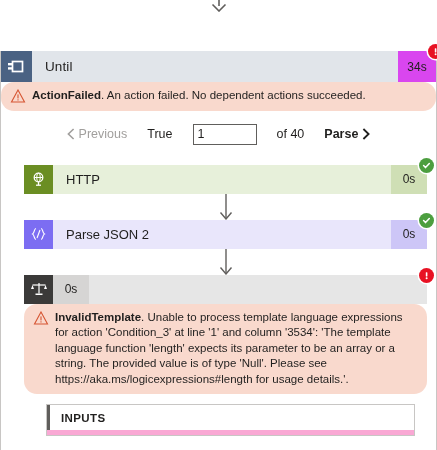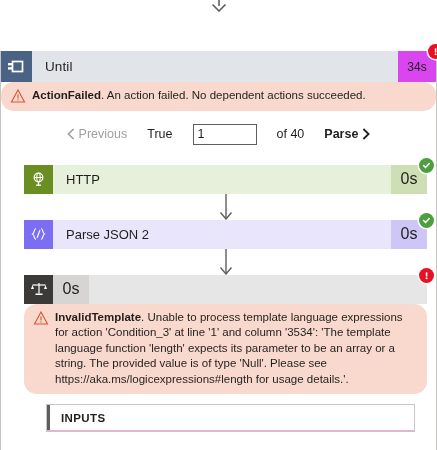--- a/index.html
+++ b/index.html
@@ -153,21 +153,21 @@
     align-items: center;
     padding-left: 13px;
     font-size: 13px;
   }
   .act-row .dur {
     width: 28px;
     min-width: 36px;
     display: flex;
     align-items: center;
     justify-content: center;
-    font-size: 16px;
+    font-size: 12px;
   }
 
   .row-green { background: #e7f0da; }
   .row-green .ic  { background: #6b8e23; }
   .row-green .dur { background: #cfdfb5; }
 
   .row-purple { background: #e9e6fb; }
   .row-purple .ic  { background: #7c6df2; }
   .row-purple .dur { background: #cdc6f7; }
 
@@ -210,21 +210,21 @@
 
   .inputs-wrap {
     margin: 10px 12px 10px 22px;
     border: 1px solid #c8c6c4;
     background: #ffffff;
   }
   .inputs-head {
     display: flex;
     align-items: center;
     height: 25px;
-    border-bottom: 1px solid #f9a8d4;
+    border-bottom: 5px solid #f9a8d4;
     background: #ffffff;
     position: relative;
   }
   .inputs-head::before {
     content: "";
     position: absolute;
     left: 0; top: 0; bottom: 0;
     width: 3px;
     background: #605e5c;
   }

